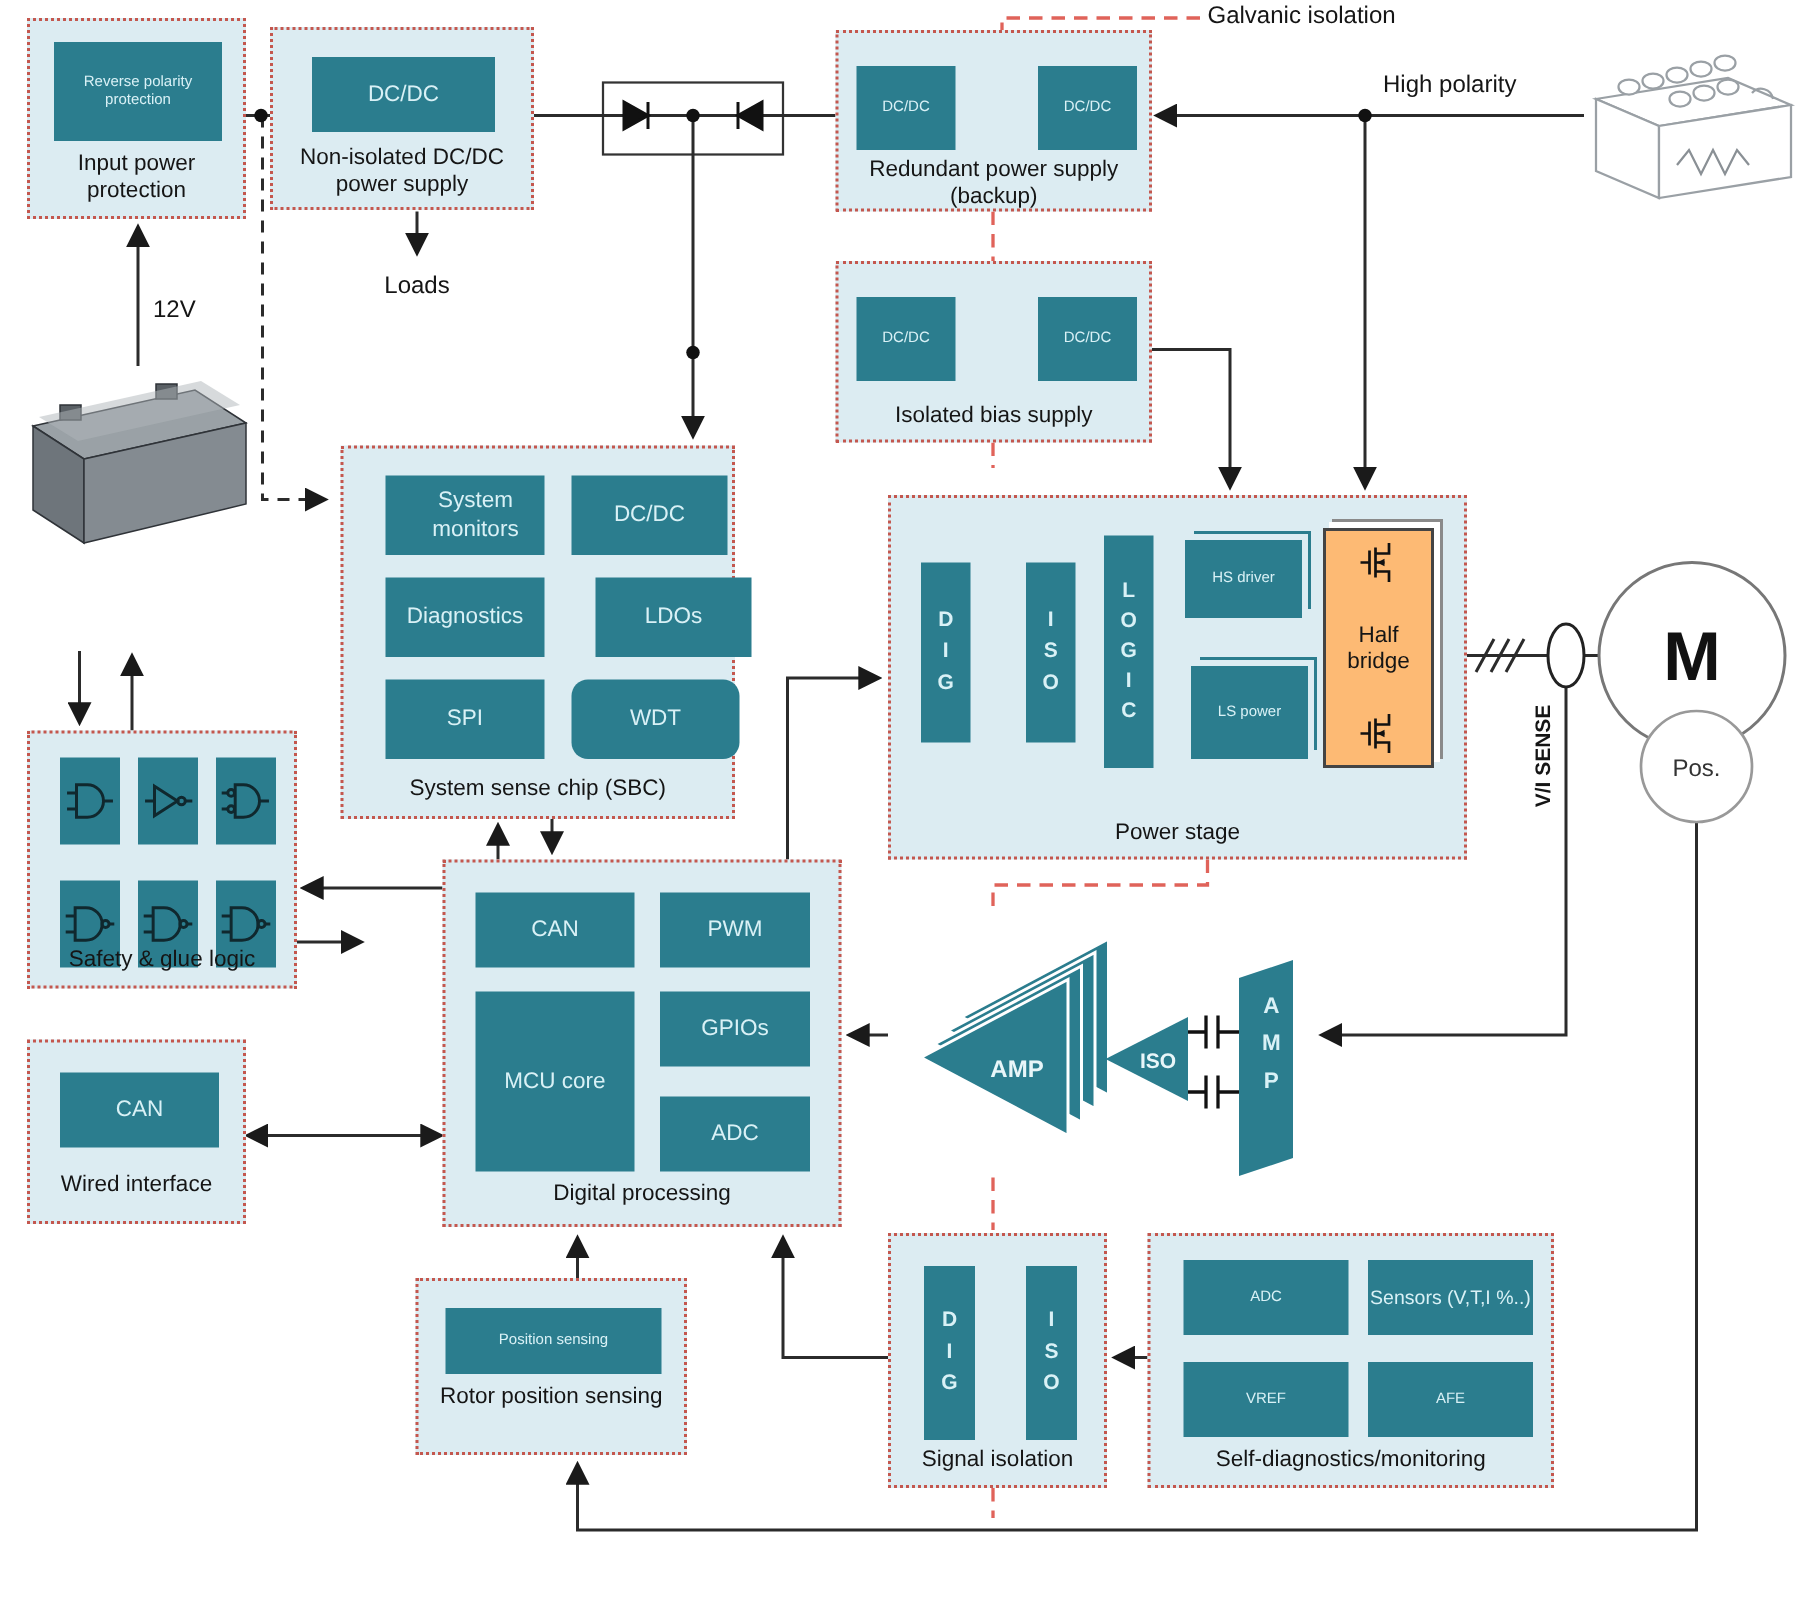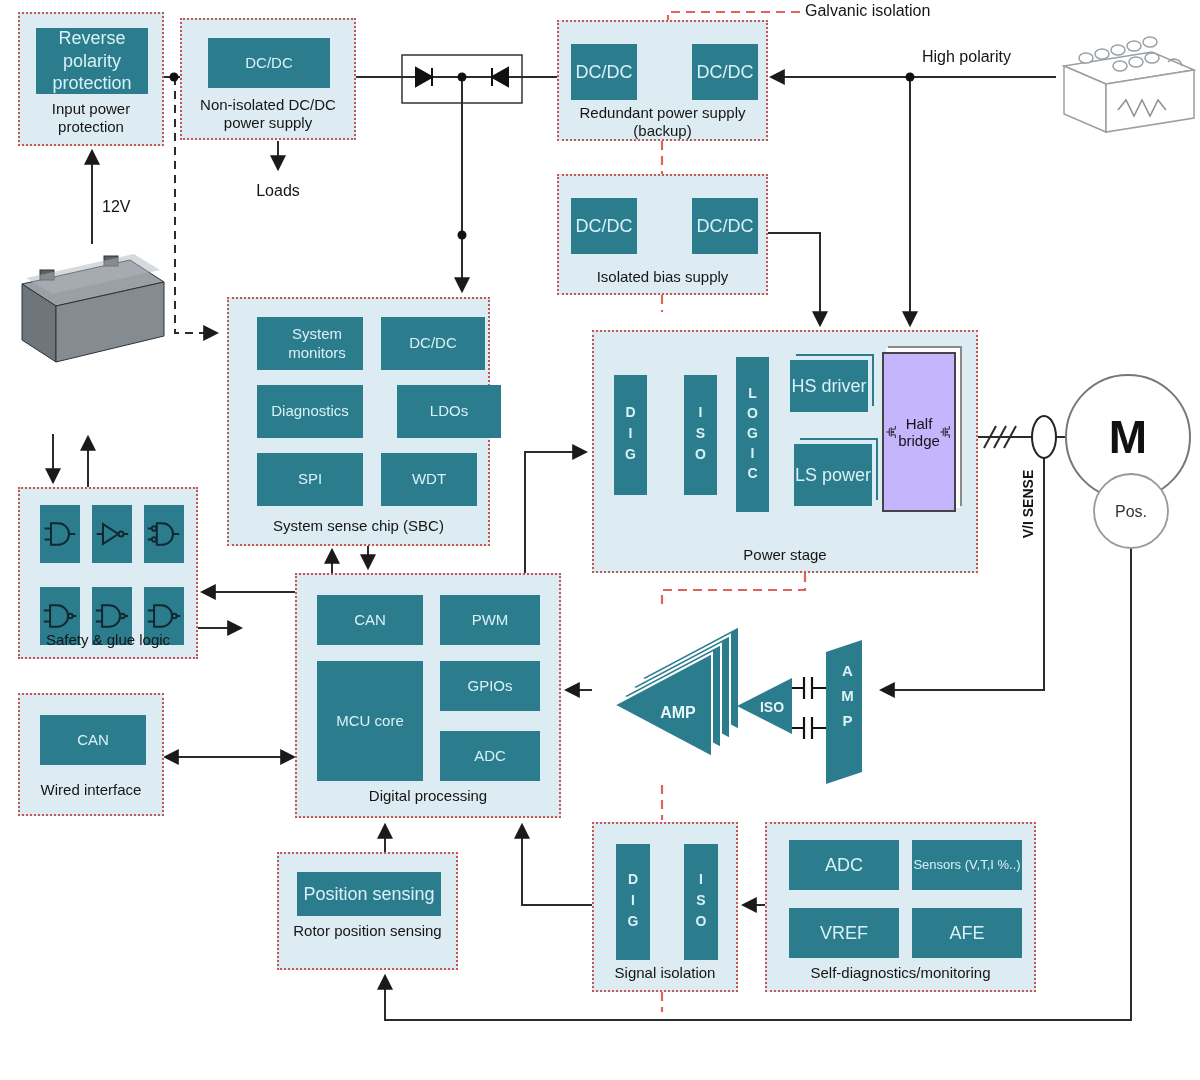--- a/index.html
+++ b/index.html
@@ -1,31 +1,31 @@
 <!DOCTYPE html>
 <html><head>
 <meta charset="utf-8">
 <style>
   html,body{margin:0;padding:0;background:#fff;}
   #stage{position:relative;width:1200px;height:1080px;background:#fff;
          font-family:"Liberation Sans",sans-serif;overflow:hidden;}
   .box{position:absolute;background:#dcecf2;border:2px dotted #c4574e;box-sizing:border-box;}
   .chip{position:absolute;background:#2b7d8e;color:#d9f1f6;display:flex;align-items:center;
         justify-content:center;text-align:center;font-size:15px;line-height:1.25;box-sizing:border-box;}
-  .chip.small{font-size:18px;}
+  .chip.small{font-size:10px;}
   .box-label{position:absolute;left:0;width:100%;text-align:center;color:#151515;
              font-size:15px;line-height:1.22;}
   .float-label{position:absolute;color:#151515;font-size:16px;white-space:nowrap;}
   .vbar{position:absolute;background:#2b7d8e;color:#d9f1f6;display:flex;align-items:center;
         justify-content:center;box-sizing:border-box;}
   .vtext{writing-mode:vertical-rl;text-orientation:upright;font-size:14px;font-weight:bold;
          letter-spacing:5px;color:#d9f1f6;}
   .pagebk{box-shadow:4px -4px 0 0 #dcecf2,6px -6px 0 0 #2b7d8e;}
-  .hb{position:absolute;background:#c4b5fd;border:2px solid #444;box-sizing:border-box;
-      box-shadow:4px -4px 0 0 #fff,6px -6px 0 0 #8a8a8a;display:flex;flex-direction:row;
+  .hb{position:absolute;background:#fdba74;border:2px solid #444;box-sizing:border-box;
+      box-shadow:4px -4px 0 0 #fff,6px -6px 0 0 #8a8a8a;display:flex;flex-direction:column;
       align-items:center;justify-content:space-between;padding:6px 2px;}
   .hb-label{font-size:15px;color:#151515;text-align:center;line-height:1.15;}
   .gate-tile{position:absolute;width:40px;height:58px;background:#2b7d8e;display:flex;
              align-items:center;justify-content:center;}
   svg{display:block;}
   #wires{position:absolute;left:0;top:0;pointer-events:none;}
 </style>
 </head>
 <body>
 
@@ -204,21 +204,21 @@
     <div class="chip small" style="left:133px;top:22px;width:66px;height:56px;">DC/DC</div>
     <div class="box-label" style="top:92px;">Isolated bias supply</div>
   </div>
 
   <div class="box" style="left:227px;top:297px;width:263px;height:249px;">
     <div class="chip" style="left:28px;top:18px;width:106px;height:53px;padding-left:14px;">System monitors</div>
     <div class="chip" style="left:152px;top:18px;width:104px;height:53px;">DC/DC</div>
     <div class="chip" style="left:28px;top:86px;width:106px;height:53px;">Diagnostics</div>
     <div class="chip" style="left:152px;top:86px;width:104px;height:53px;margin-left:16px;">LDOs</div>
     <div class="chip" style="left:28px;top:154px;width:106px;height:53px;">SPI</div>
-    <div class="chip" style="left:152px;top:154px;width:96px;height:53px;">WDT</div>
+    <div class="chip" style="left:152px;top:154px;width:112px;height:53px;border-radius:11px;">WDT</div>
     <div class="box-label" style="top:218px;">System sense chip (SBC)</div>
   </div>
 
   <div class="box" style="left:592px;top:330px;width:386px;height:243px;">
     <div class="vbar" style="left:20px;top:43px;width:33px;height:120px;">
         <span class="vtext">DIG</span>
       </div>
     <div class="vbar" style="left:90px;top:43px;width:33px;height:120px;">
         <span class="vtext">ISO</span>
       </div>

